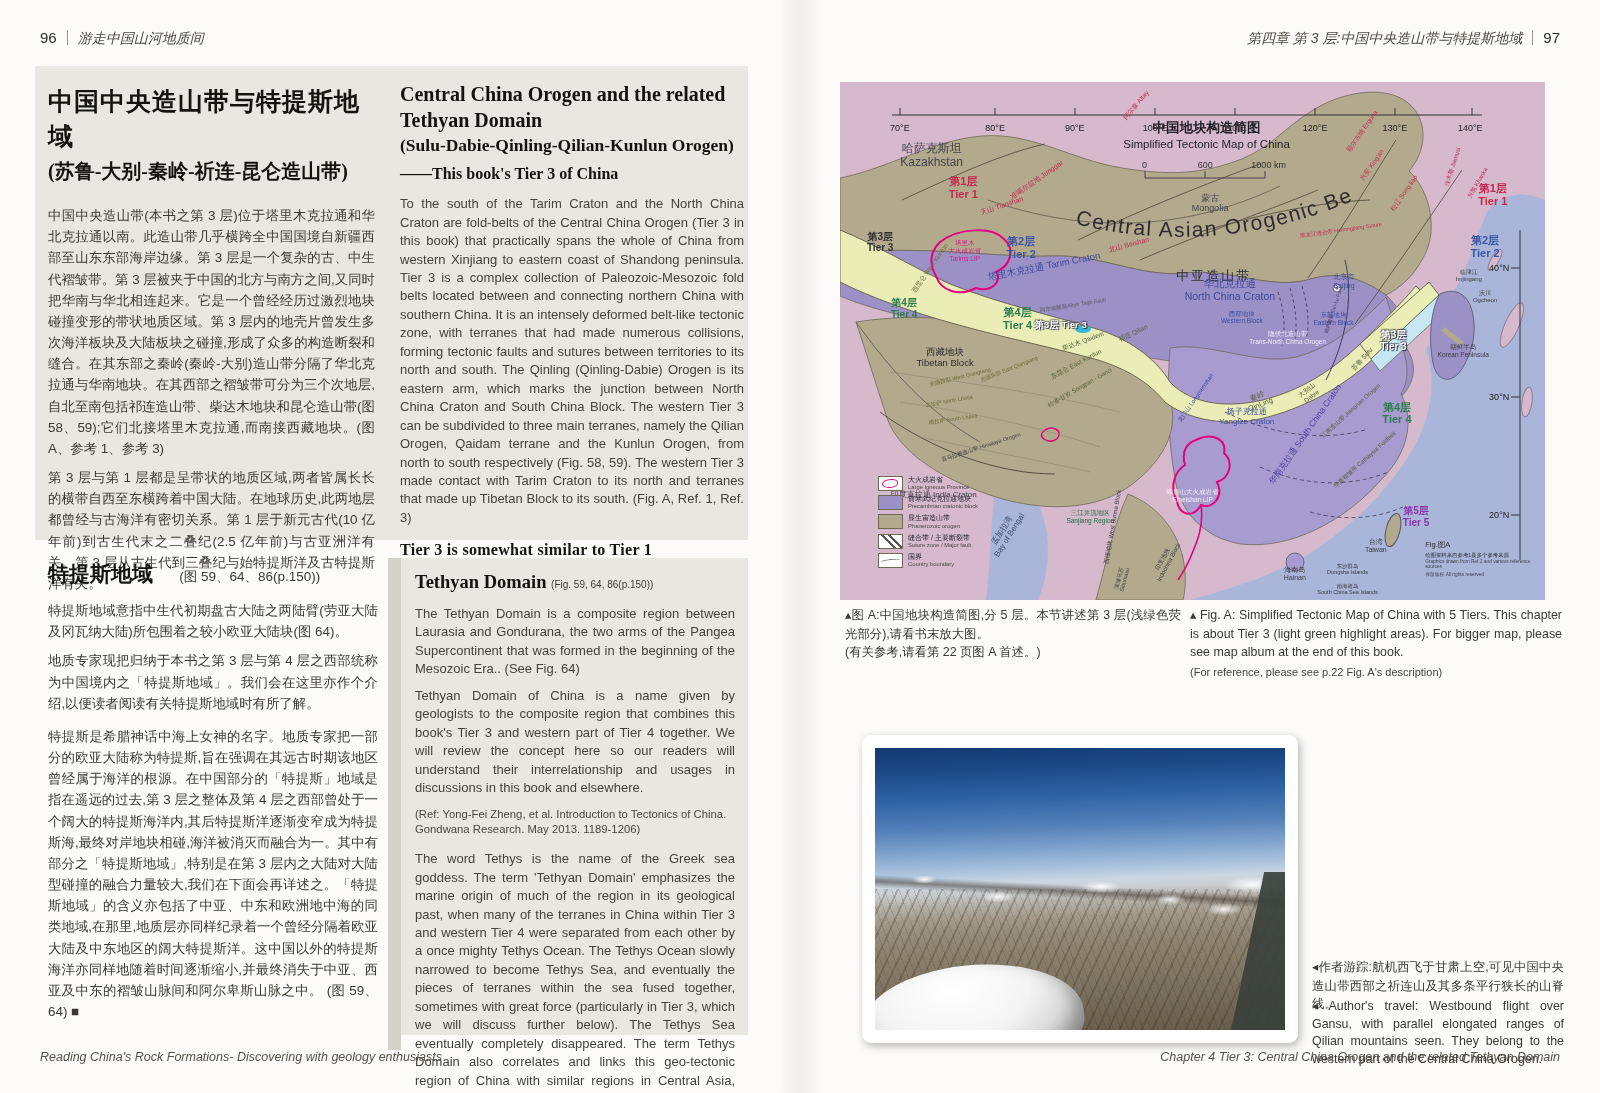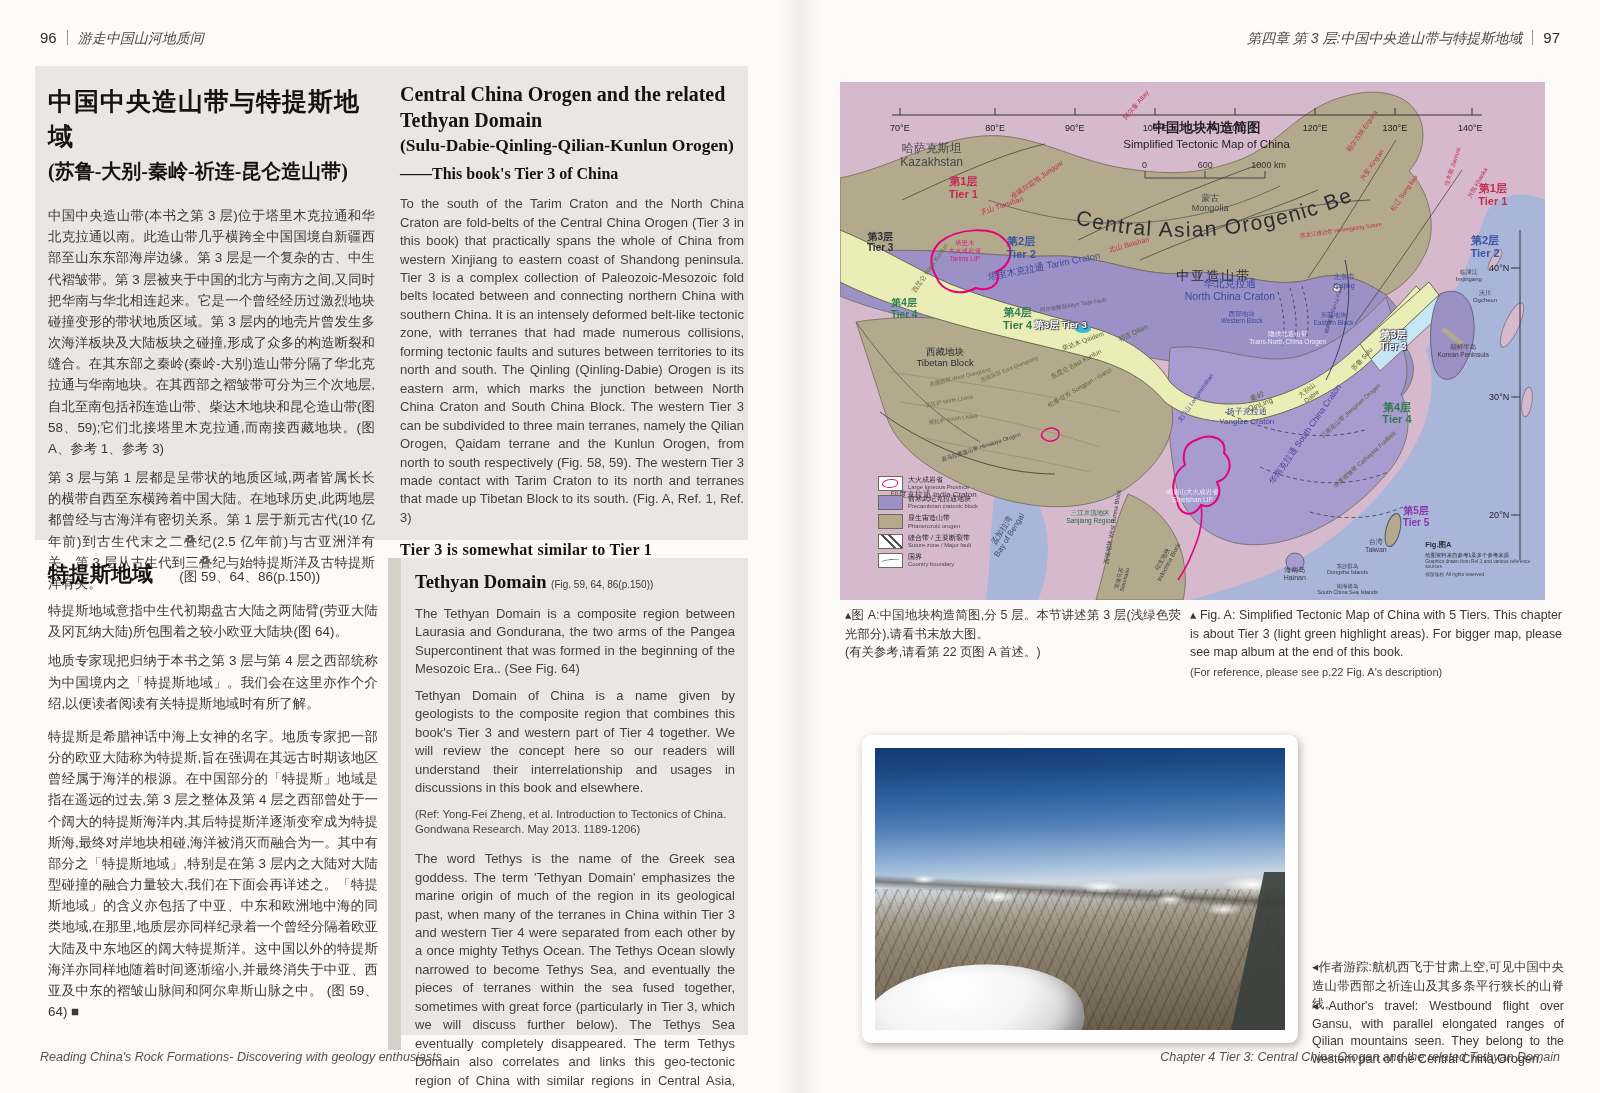--- a/index.html
+++ b/index.html
@@ -50,21 +50,21 @@
   .lg-row{display:flex;align-items:flex-start;gap:5px;margin-bottom:4px;}
   .swatch{width:23px;height:13px;border:1px solid #6f6a58;background:#fff;flex:0 0 auto;position:relative;}
   .sw-lip::after{content:"";position:absolute;left:3px;top:2px;width:14px;height:7px;border:1.6px solid #e6007e;border-radius:60% 40% 55% 45%;}
   .sw-craton{background:#9c91c6;}
   .sw-orogen{background:#b3a98c;}
   .sw-fault{background:#fff;background-image:linear-gradient(45deg,transparent 40%,#555 40%,#555 48%,transparent 48%),linear-gradient(45deg,transparent 60%,#555 60%,#555 68%,transparent 68%);}
   .sw-boundary::after{content:"";position:absolute;left:2px;right:2px;top:5px;height:5px;border-top:1.3px solid #777;border-radius:50% 30% 40% 50%;transform:rotate(-4deg);}
   .lg-zh{font-size:7px;color:#1f1f26;line-height:1.2;}
   .lg-en{font-size:5.8px;color:#474740;line-height:1.2;}
   .map-note{position:absolute;left:83%;top:88.5%;width:16%;color:#2c2c33;}
-  .map-note .n1{font-size:7.5px;font-weight:700;}
+  .map-note .n1{font-size:7.5px;font-weight:400;}
   .map-note .n2{font-size:5.4px;margin-top:2px;}
   .map-note .n3{font-size:4.8px;color:#3e3e46;}
   .map-note .n4{font-size:4.8px;margin-top:2px;color:#3e3e46;}
   
   .cap{font-size:12.4px;line-height:1.5;color:#3b3833;text-align:justify;}
   .map-cap-zh{left:845px;top:606px;width:336px;}
   .map-cap-en{left:1190px;top:606px;width:372px;}
   .cap-small{font-size:11px;color:#45423d;margin-top:2px;}
   .photo-cap-zh{left:1312px;top:958px;width:252px;}
   .photo-cap-en{left:1312px;top:998px;width:252px;}

